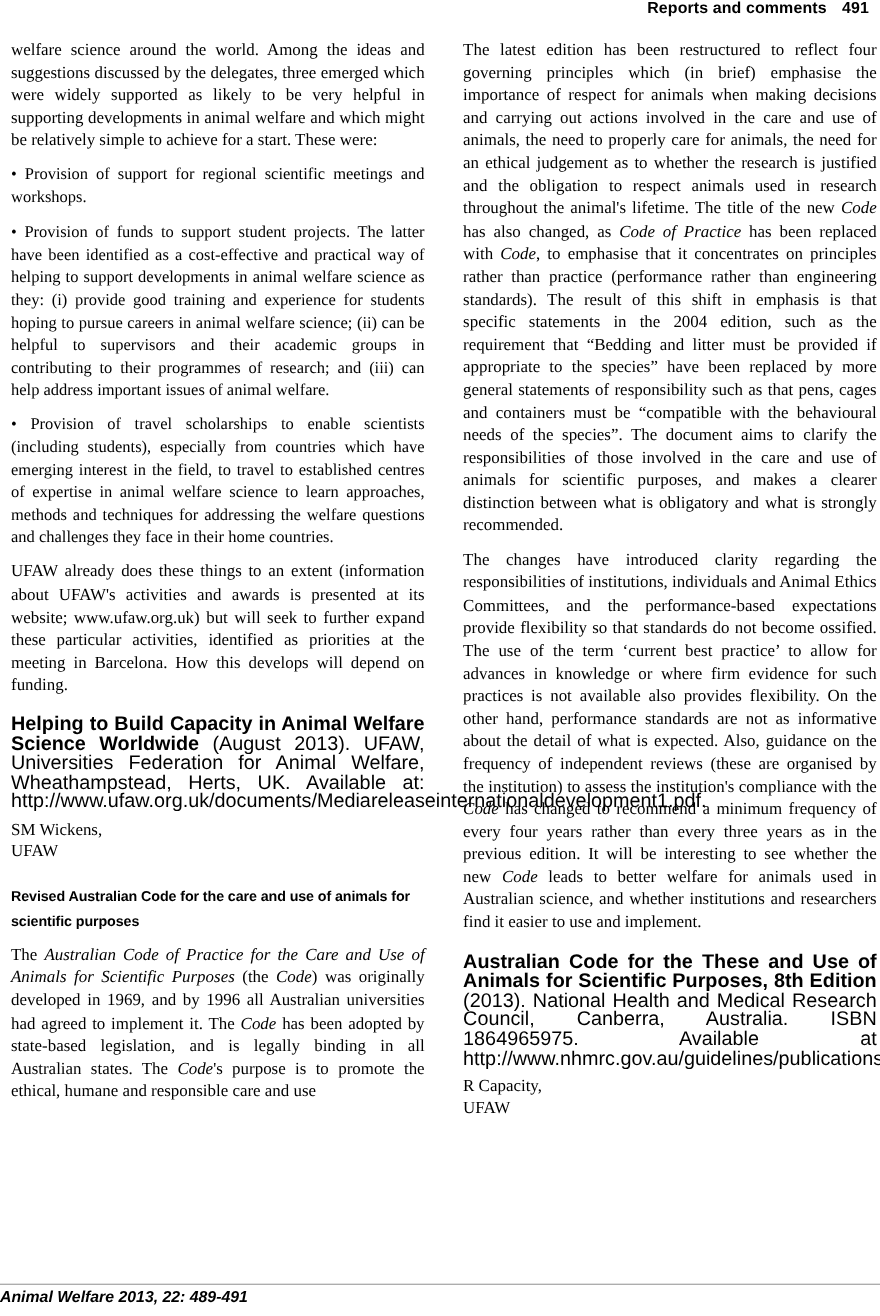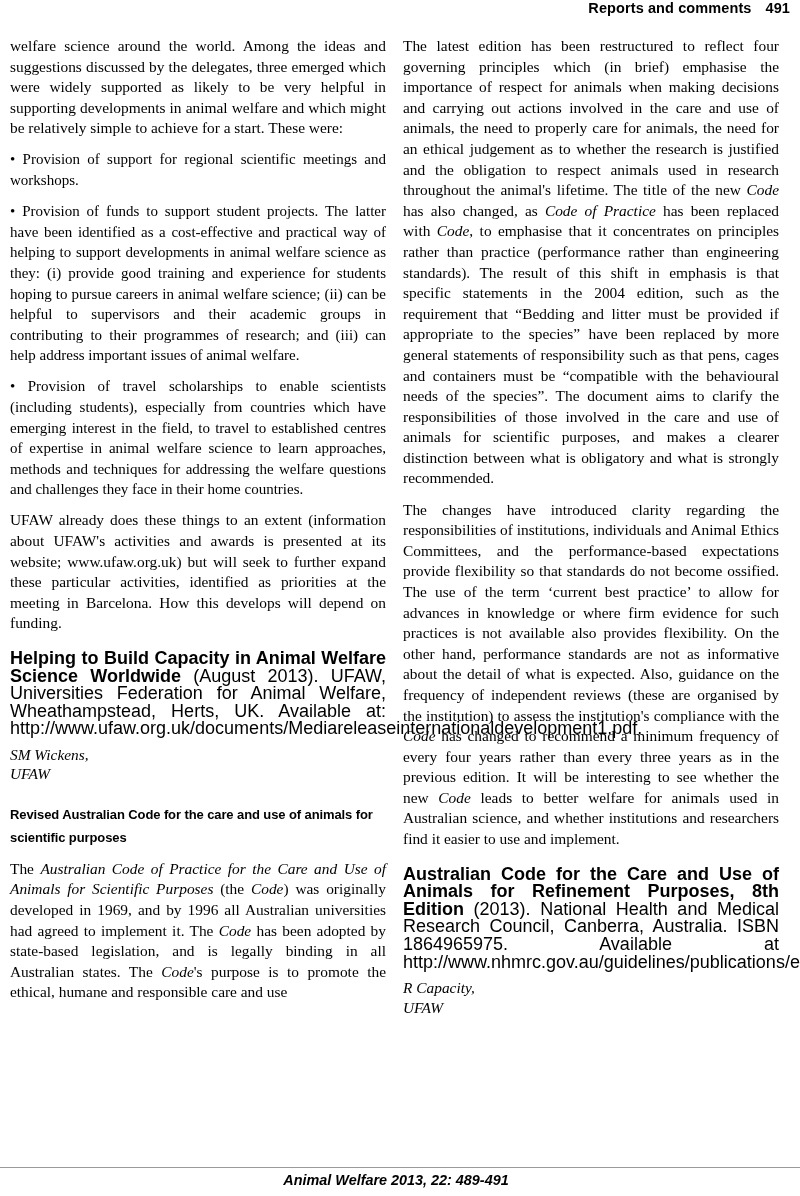--- a/index.html
+++ b/index.html
@@ -39,21 +39,21 @@
   .running-head .rh-title { margin-right: 14px; margin-top: 48px; }
 
   
   .columns {
     position: absolute;
     top: 36px;
     left: 10px;
     width: 780px;
     display: flex;
     flex-direction: row;
-    gap: 17px;
+    gap: 35px;
   }
   .col {
     width: 376px;
     flex: 0 0 376px;
   }
 
   
   p.body {
     margin: 0 0 10.5px 0;
     font-size: 15.4px;
@@ -80,21 +80,20 @@
   }
   p.reference .ref-title {
     font-weight: bold;
   }
 
   
   p.signature {
     margin: 0;
     font-size: 15.4px;
     line-height: 19.4px;
-    font-style: italic;
     text-align: left;
   }
   p.signature.first { margin-top: 6px; }
 
   
   h2.section-heading {
     margin: 19px 0 9px 0;
     font-family: "Liberation Sans", "DejaVu Sans", sans-serif;
     font-size: 13px;
     font-weight: bold;
@@ -109,21 +108,21 @@
     top: 1167px;
     width: 800px;
     height: 1px;
     background: #9a9a9a;
   }
   .footer {
     position: absolute;
     top: 1172px;
     left: 0;
     width: 792px;
-    text-align: center;
+    text-align: left;
     font-family: "Liberation Sans", "DejaVu Sans", sans-serif;
     font-style: italic;
     font-weight: 600;
     font-size: 14.4px;
     white-space: nowrap;
   }
 </style>
 </head>
 <body>
 
@@ -156,21 +155,21 @@
 
     </div>
 
     <div class="col">
 
 
       <p class="body"><span>The latest edition has been restructured to reflect four governing principles which (in brief) emphasise the importance of respect for animals when making decisions and carrying out actions involved in the care and use of animals, the need to properly care for animals, the need for an ethical judgement as to whether the research is justified and the obligation to respect animals used in research throughout the animal's lifetime. The title of the new </span><i>Code</i><span> has also changed, as </span><i>Code of Practice</i><span> has been replaced with </span><i>Code</i><span>, to emphasise that it concentrates on principles rather than practice (performance rather than engineering standards). The result of this shift in emphasis is that specific statements in the 2004 edition, such as the requirement that “Bedding and litter must be provided if appropriate to the species” have been replaced by more general statements of responsibility such as that pens, cages and containers must be “compatible with the behavioural needs of the species”. The document aims to clarify the responsibilities of those involved in the care and use of animals for scientific purposes, and makes a clearer distinction between what is obligatory and what is strongly recommended.</span></p>
 
       <p class="body"><span>The changes have introduced clarity regarding the responsibilities of institutions, individuals and Animal Ethics Committees, and the performance-based expectations provide flexibility so that standards do not become ossified. The use of the term ‘current best practice’ to allow for advances in knowledge or where firm evidence for such practices is not available also provides flexibility. On the other hand, performance standards are not as informative about the detail of what is expected. Also, guidance on the frequency of independent reviews (these are organised by the institution) to assess the institution's compliance with the </span><i>Code</i><span> has changed to recommend a minimum frequency of every four years rather than every three years as in the previous edition. It will be interesting to see whether the new </span><i>Code</i><span> leads to better welfare for animals used in Australian science, and whether institutions and researchers find it easier to use and implement.</span></p>
 
-      <p class="reference"><span class="ref-title">Australian Code for the Care and Use of Animals for Refinement Purposes, 8th Edition</span><span> (2013). National Health and Medical Research Council, Canberra, Australia. ISBN 1864965975. Available at http://www.nhmrc.gov.au/guidelines/publications/ea28.</span></p>
+      <p class="reference"><span class="ref-title">Australian Code for the These and Use of Animals for Scientific Purposes, 8th Edition</span><span> (2013). National Health and Medical Research Council, Canberra, Australia. ISBN 1864965975. Available at http://www.nhmrc.gov.au/guidelines/publications/ea28.</span></p>
 
       <p class="signature first">R Capacity,</p>
       <p class="signature">UFAW</p>
 
     </div>
 
   </div>
 
   <div class="footer-rule"></div>
   <div class="footer">Animal Welfare 2013, 22: 489-491</div>

